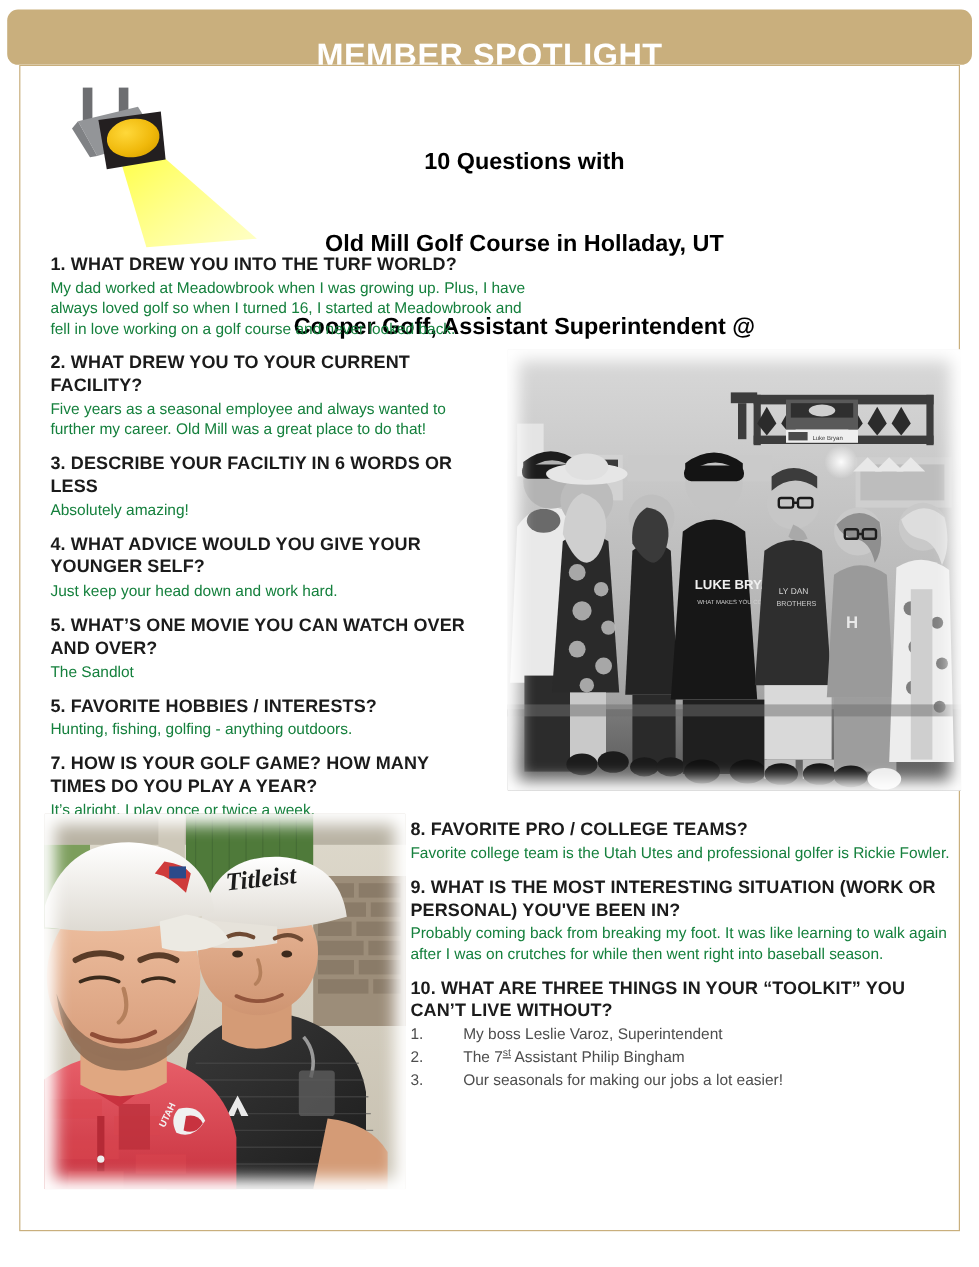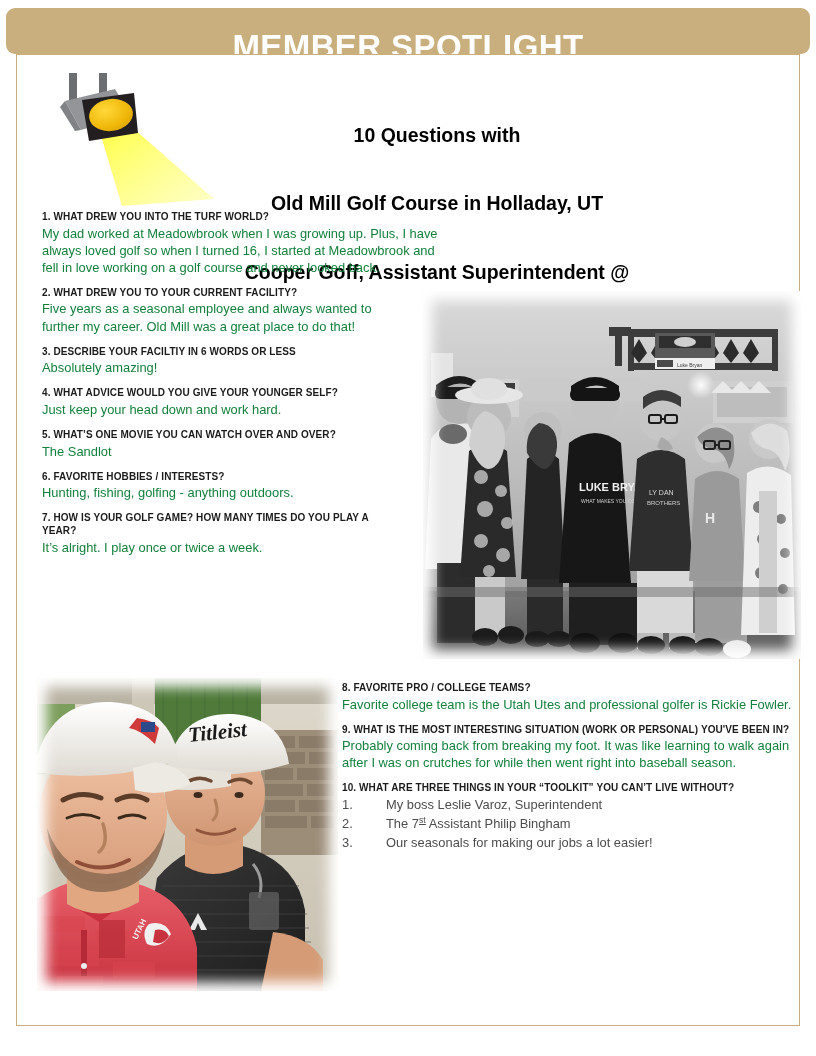--- a/index.html
+++ b/index.html
@@ -23,21 +23,21 @@
     width: 804px;
     height: 46px;
     background: #c9af7d;
     border-radius: 9px;
     display: flex;
     align-items: center;
     justify-content: center;
   }
   #banner-title {
     color: #ffffff;
-    font-size: 33px;
+    font-size: 27px;
     font-weight: bold;
     letter-spacing: 0.4px;
     line-height: 1;
     font-family: "Liberation Sans", sans-serif;
     margin-top: 30px;
   }
 
   
   #content-frame {
     position: absolute;
@@ -72,21 +72,21 @@
     font-size: 19.5px;
     font-weight: bold;
     color: #000000;
     line-height: 1.45;
     white-space: nowrap;
     margin-top: 40px;
   }
 
   
   .q {
-    font-size: 10px;
+    font-size: 15px;
     font-weight: bold;
     color: #1b1b1b;
     line-height: 1.27;
     margin: 0;
     letter-spacing: 0.1px;
   }
   .a {
     font-size: 12.9px;
     font-weight: normal;
     color: #15803d;
@@ -220,21 +220,21 @@
     </div>
     <div class="qa-block narrow">
       <p class="q">4. WHAT ADVICE WOULD YOU GIVE YOUR YOUNGER SELF?</p>
       <p class="a">Just keep your head down and work hard.</p>
     </div>
     <div class="qa-block narrow">
       <p class="q">5. WHAT’S ONE MOVIE YOU CAN WATCH OVER AND OVER?</p>
       <p class="a">The Sandlot</p>
     </div>
     <div class="qa-block narrow">
-      <p class="q">6. FAVORITE HOBBIES / INTERESTS?</p>
+      <p class="q">5. FAVORITE HOBBIES / INTERESTS?</p>
       <p class="a">Hunting, fishing, golfing - anything outdoors.</p>
     </div>
     <div class="qa-block narrow">
       <p class="q">7. HOW IS YOUR GOLF GAME? HOW MANY TIMES DO YOU PLAY A YEAR?</p>
       <p class="a">It’s alright. I play once or twice a week.</p>
     </div>
   </div>
 
   <div id="col-right">
     <div class="qa-block">

